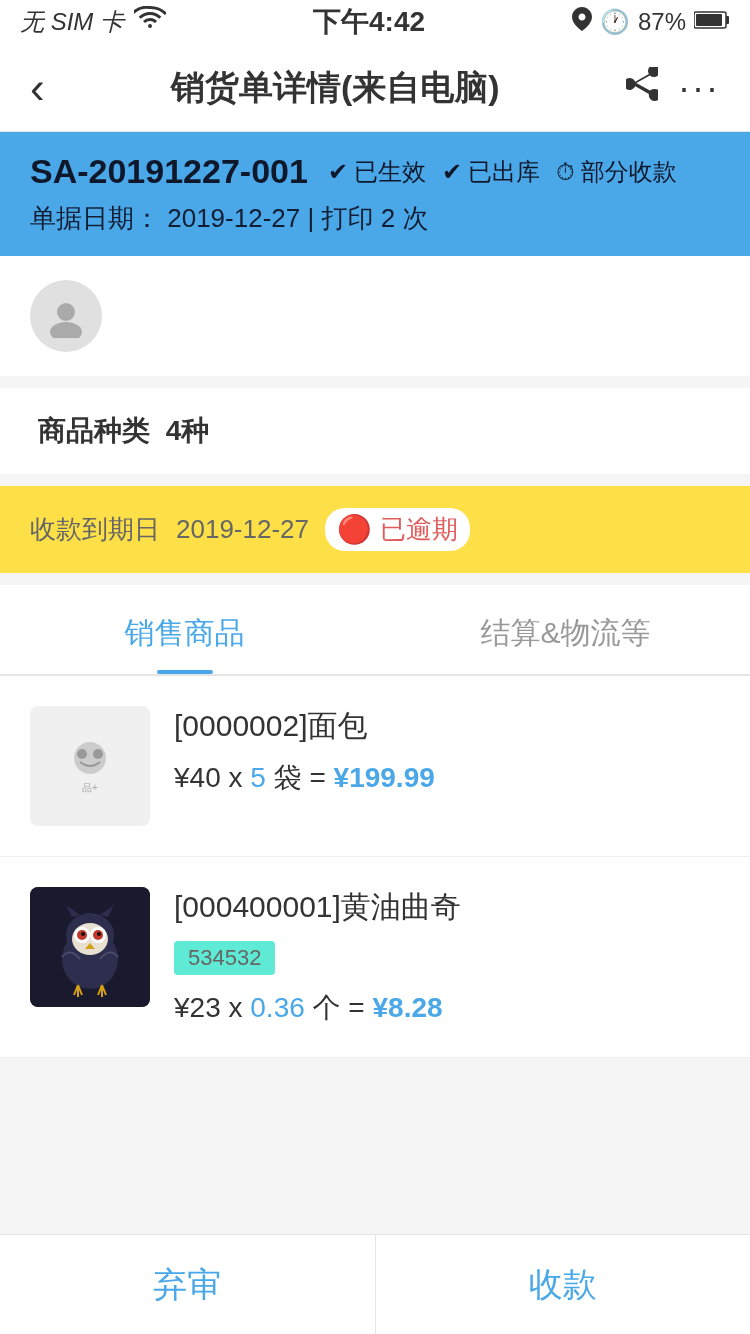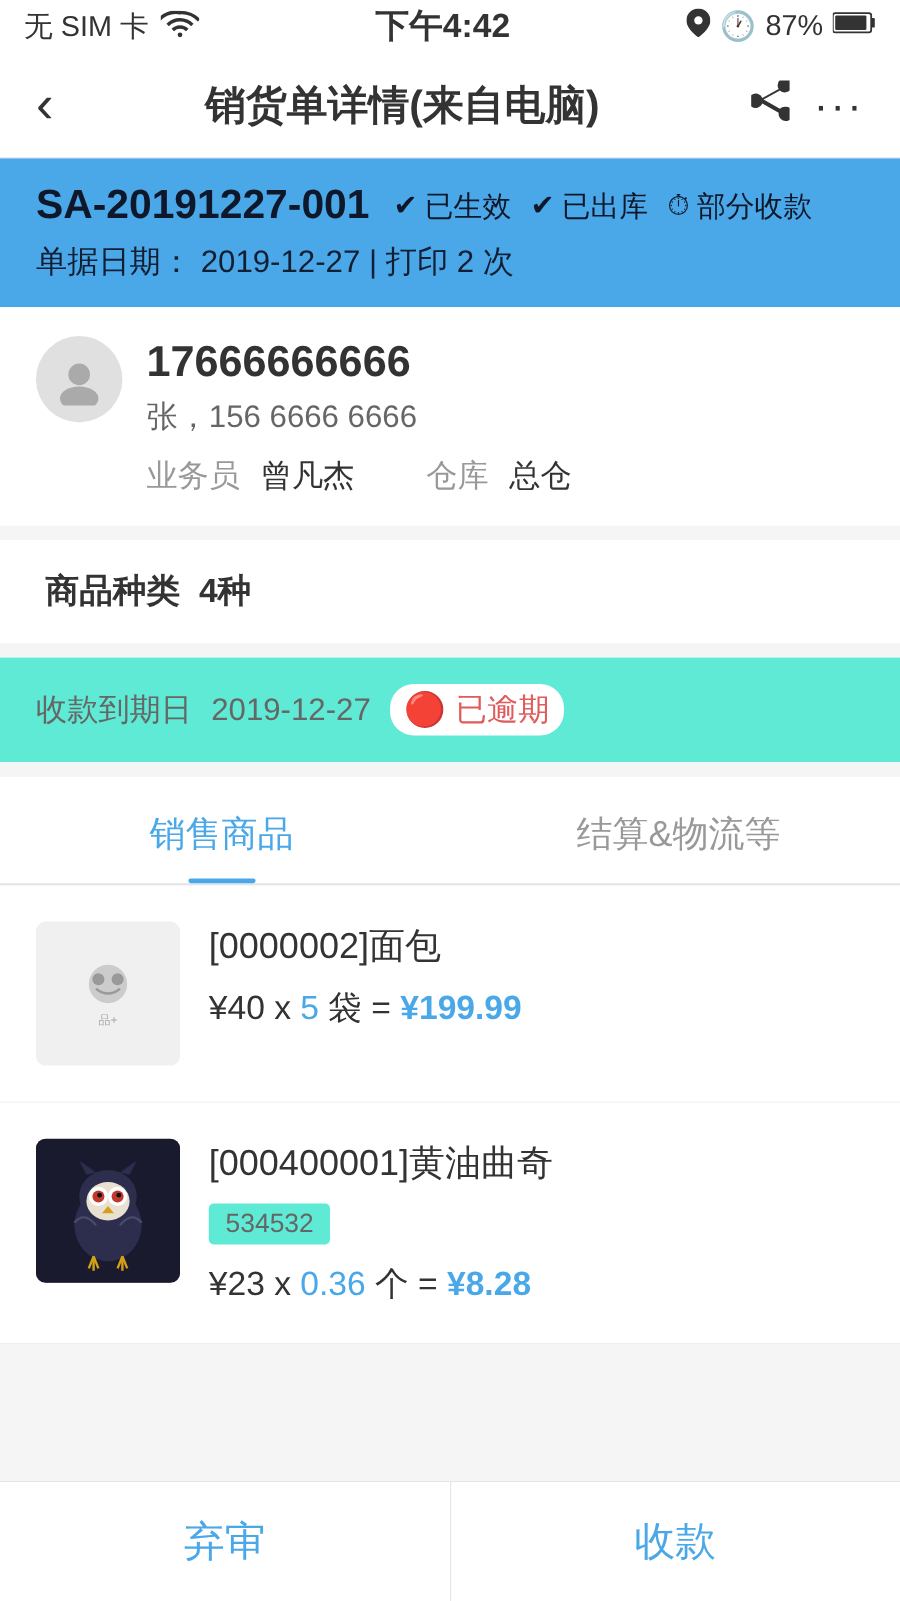--- a/index.html
+++ b/index.html
@@ -16,21 +16,21 @@
     .status-bar {
       height: 44px;
       background: #fff;
       display: flex;
       align-items: center;
       justify-content: space-between;
       padding: 0 20px;
       font-size: 24px;
       font-weight: 500;
     }
-    .status-left { display: flex; align-items: flex-end; gap: 10px; }
+    .status-left { display: flex; align-items: flex-start; gap: 10px; font-style: italic; }
     .status-center { font-weight: 600; font-size: 28px; }
     .status-right { display: flex; align-items: center; gap: 8px; font-size: 24px; }
     
     .nav-bar {
       height: 88px;
       background: #fff;
       display: flex;
       align-items: center;
       justify-content: space-between;
       padding: 0 30px;
@@ -86,21 +86,21 @@
       border-bottom: 12px solid #f5f5f5;
     }
     .summary-left { font-size: 28px; color: #666; }
     .summary-left span { color: #333; font-weight: 600; margin-left: 8px; }
     .summary-right { text-align: right; }
     .summary-row { display: flex; justify-content: flex-end; align-items: center; gap: 20px; margin-bottom: 8px; font-size: 26px; }
     .summary-row-label { color: #666; }
     .summary-row-value { color: #4aa8e8; font-weight: 600; min-width: 120px; text-align: right; }
     
     .due-section {
-      background: #5eead4;
+      background: #fde047;
       padding: 22px 30px;
       font-size: 26px;
       color: #666;
       display: flex;
       align-items: center;
       gap: 16px;
       border-bottom: 12px solid #f5f5f5;
     }
     .overdue-badge {
       display: flex; align-items: center; gap: 8px;
@@ -266,34 +266,20 @@
   </div>
 </div>
 
 <div class="customer-section">
   <div class="avatar">
     <svg viewBox="0 0 44 44" fill="none" xmlns="http://www.w3.org/2000/svg">
       <circle cx="22" cy="18" r="9" fill="#aaa"></circle>
       <ellipse cx="22" cy="38" rx="16" ry="10" fill="#aaa"></ellipse>
     </svg>
   </div>
-  <div class="customer-info">
-    <div class="customer-name">17666666666</div>
-    <div class="customer-sub">张，156 6666 6666</div>
-    <div class="customer-meta">
-      <div>
-        <span class="meta-label">业务员</span>
-        <span class="meta-value">曾凡杰</span>
-      </div>
-      <div>
-        <span class="meta-label">仓库</span>
-        <span class="meta-value">总仓</span>
-      </div>
-    </div>
-  </div>
 </div>
 
 <div class="summary-section">
   <div class="summary-left">
     <span>商品种类</span>
     <span>4种</span>
   </div>
 </div>
 
 <div class="due-section">

